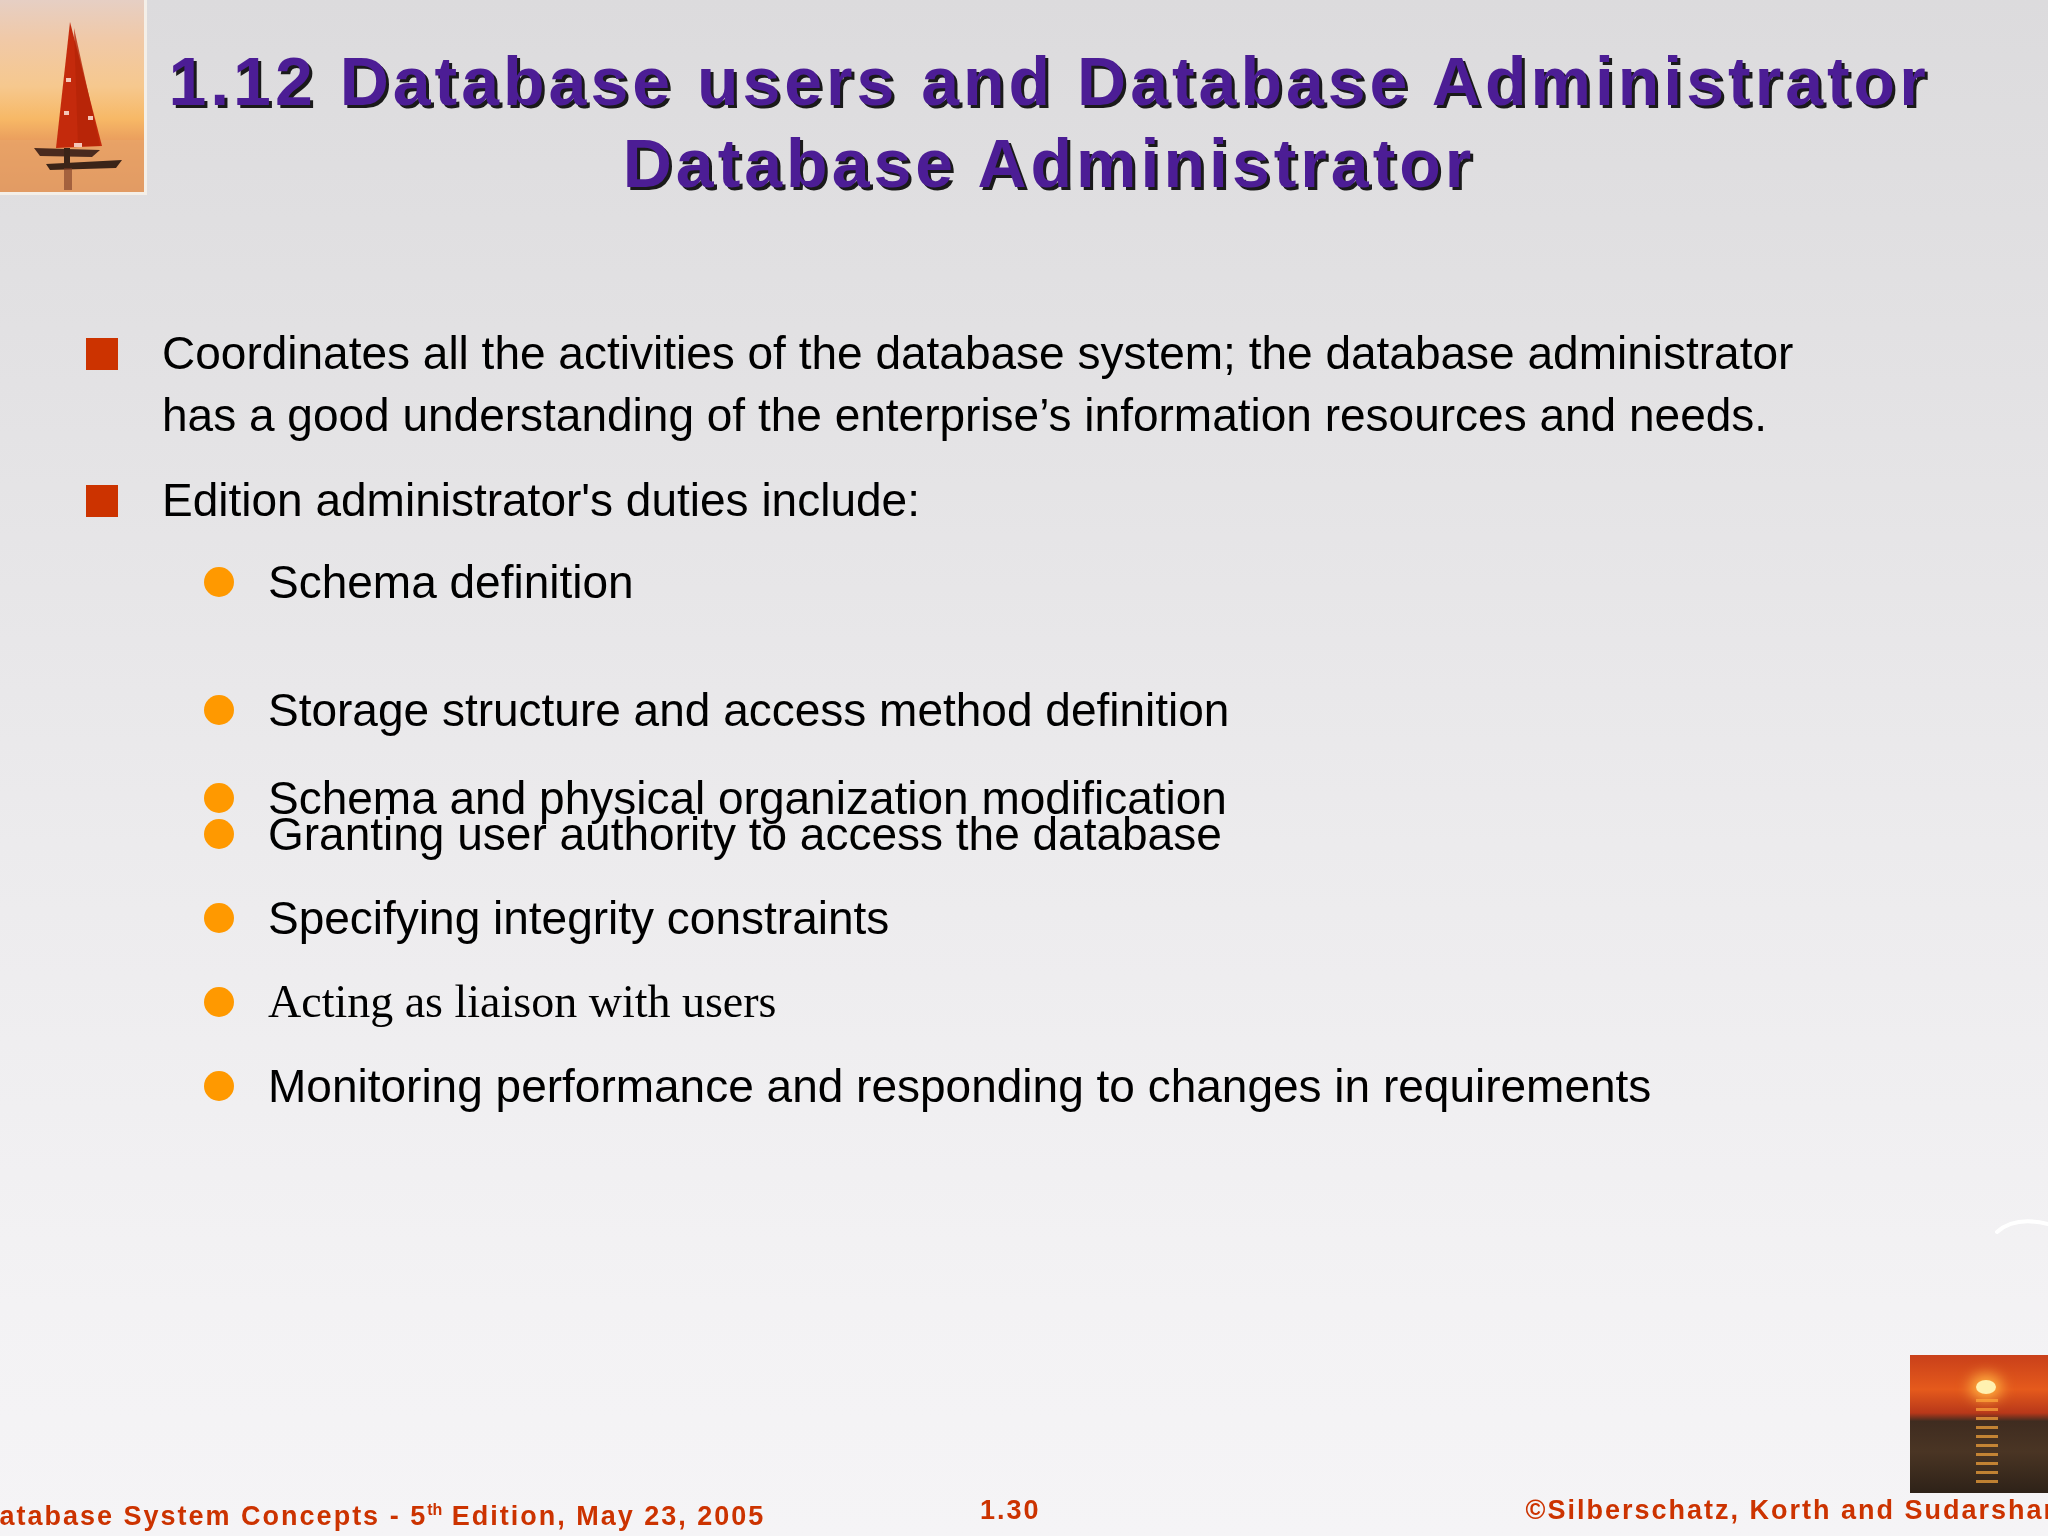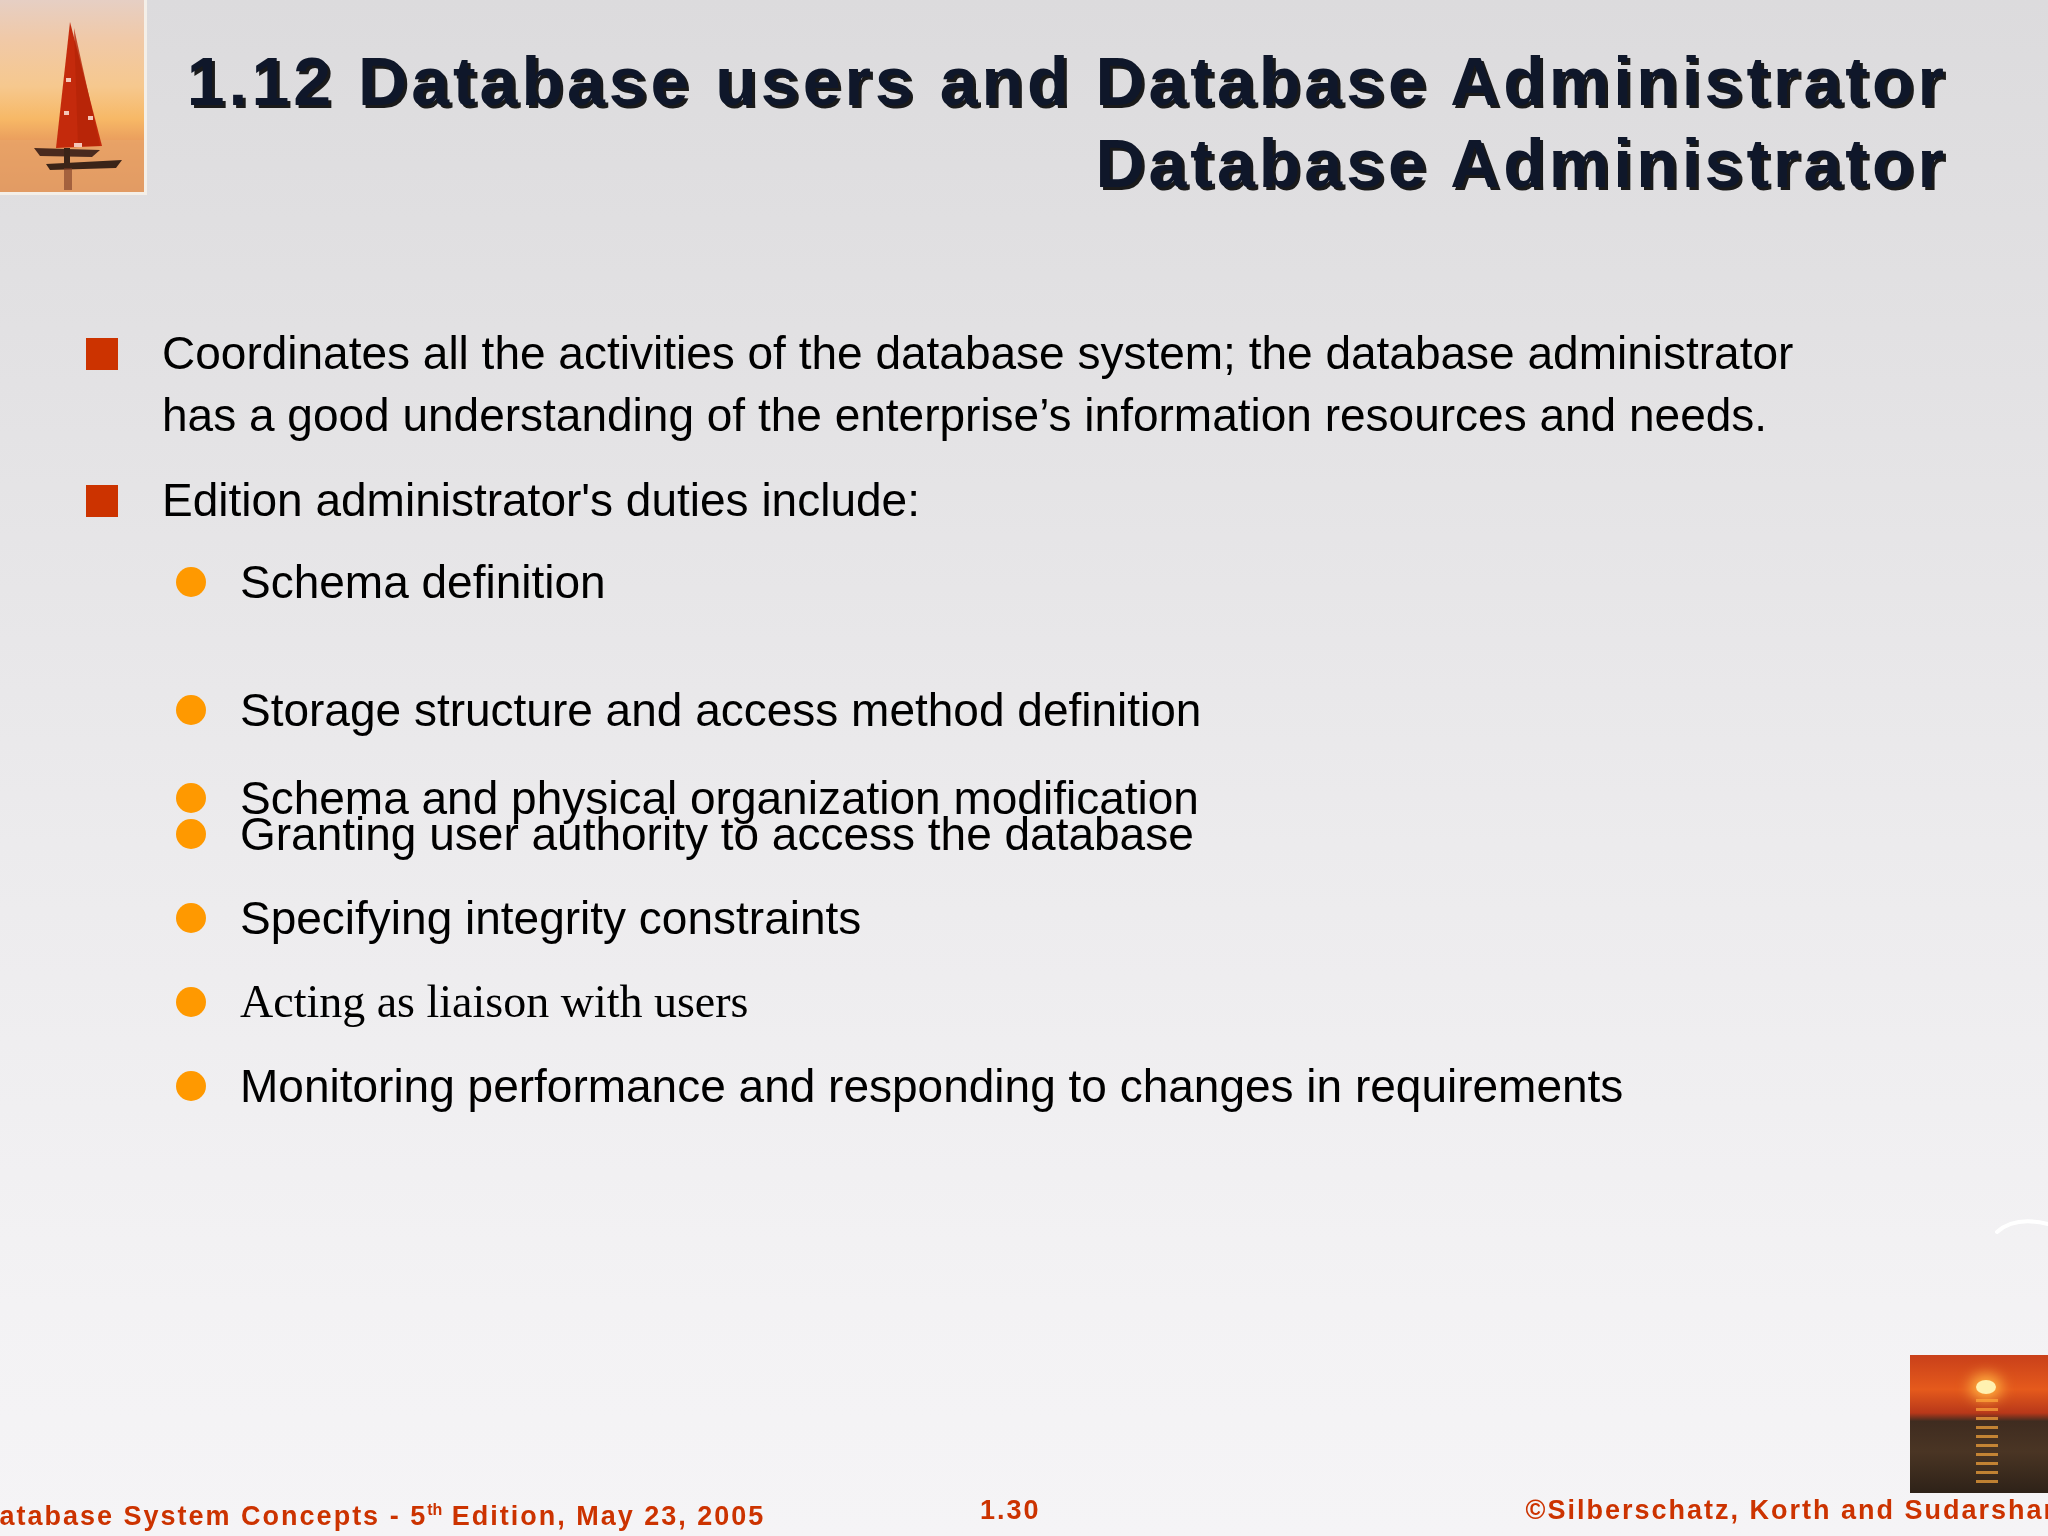--- a/index.html
+++ b/index.html
@@ -10,36 +10,36 @@
   }
   .logo-sail {
     position: absolute; left: 0; top: 0; width: 147px; height: 195px;
     box-sizing: border-box; border: 3px solid #f4efe8; border-left: 0; border-top: 0;
     background: linear-gradient(to bottom, #e6cfc4 0%, #f0c9a8 20%, #f6c88e 45%, #f7b866 62%, #e89a5c 75%, #d88a58 100%);
     overflow: hidden;
   }
   .logo-sail svg { position: absolute; left: 0; top: 0; }
   .title {
     position: absolute; left: 150px; width: 1798px; top: 40px;
-    text-align: right; color: #0f172a; font-weight: bold;
+    text-align: center; color: #4c1d95; font-weight: bold;
     font-size: 68px; line-height: 82px; letter-spacing: 4px;
     text-shadow: 3px 3px 0 #1a1a1a;
   }
   .title div { white-space: nowrap; }
   .content { position: absolute; left: 0; top: 0; width: 2048px; }
   .l1 {
     position: absolute; left: 162px; width: 1860px;
     font-size: 46px; line-height: 62px; color: #000;
   }
   .l1 .sq {
     position: absolute; left: -76px; top: 16px; width: 32px; height: 32px;
     background: #cc3300;
   }
   .l2 {
-    position: absolute; left: 240px; font-size: 46px; line-height: 56px; color: #000; white-space: nowrap;
+    position: absolute; left: 268px; font-size: 46px; line-height: 56px; color: #000; white-space: nowrap;
   }
   .l2 .dot {
     position: absolute; left: -64px; top: 13px; width: 30px; height: 30px;
     border-radius: 50%; background: #ff9900;
   }
   .swoosh { position: absolute; left: 1995px; top: 1212px; }
   .logo-sunset {
     position: absolute; left: 1910px; top: 1355px; width: 138px; height: 138px;
     background: linear-gradient(to bottom, #c9401a 0%, #e55a1c 25%, #b8381a 42%, #3f2c20 48%, #4a3524 70%, #2e2218 100%);
     overflow: hidden;

